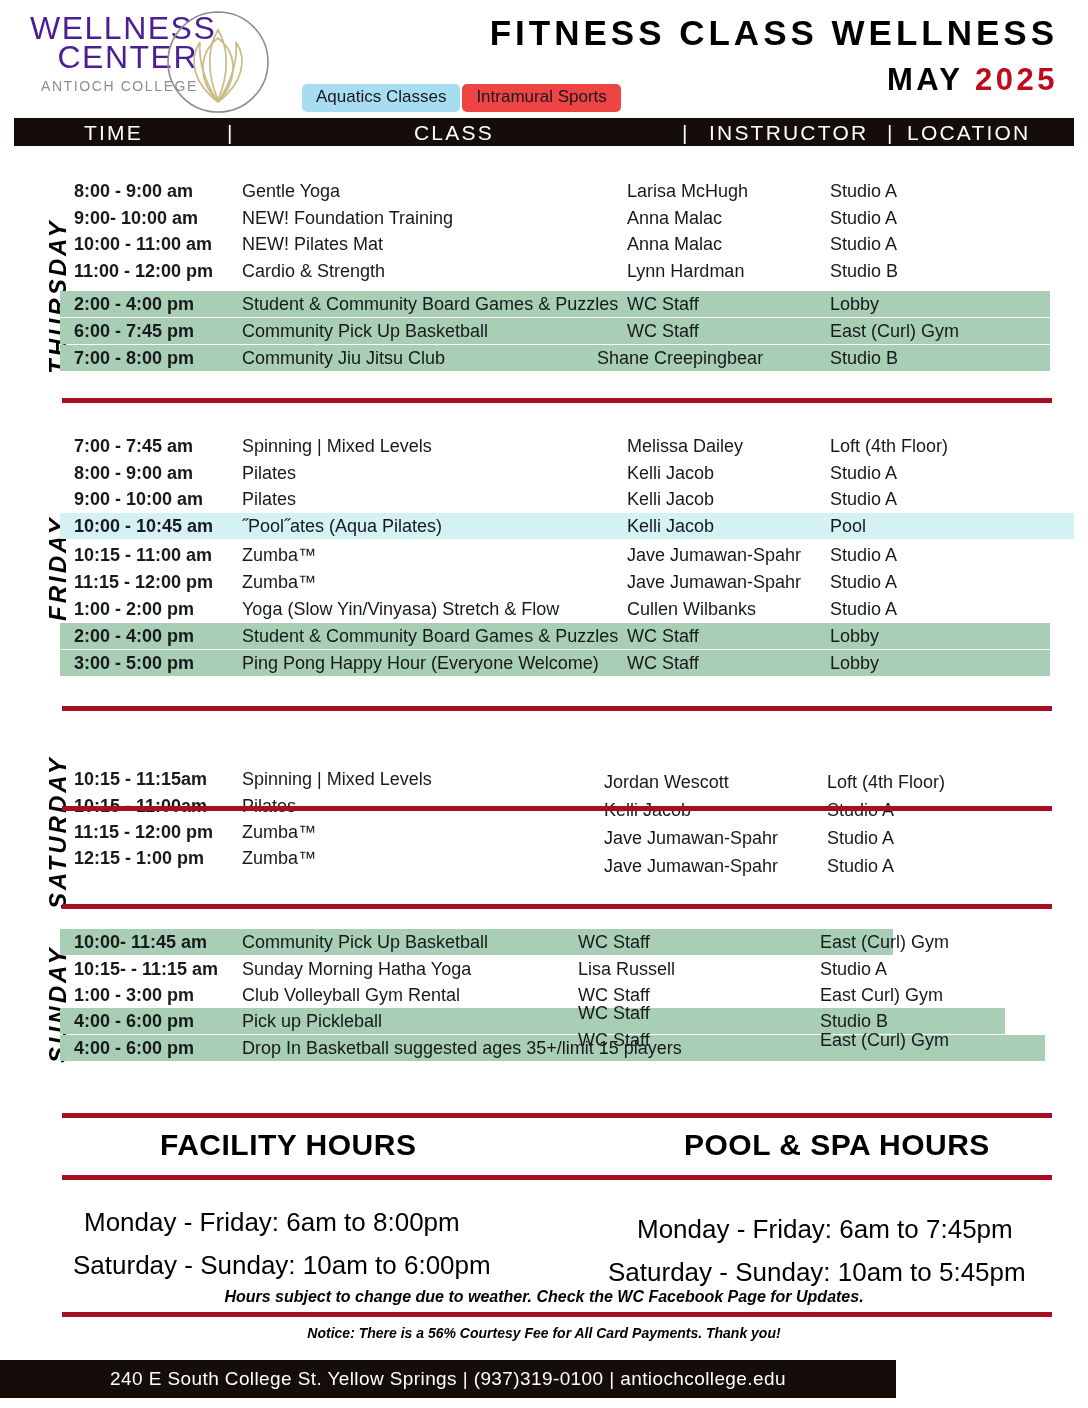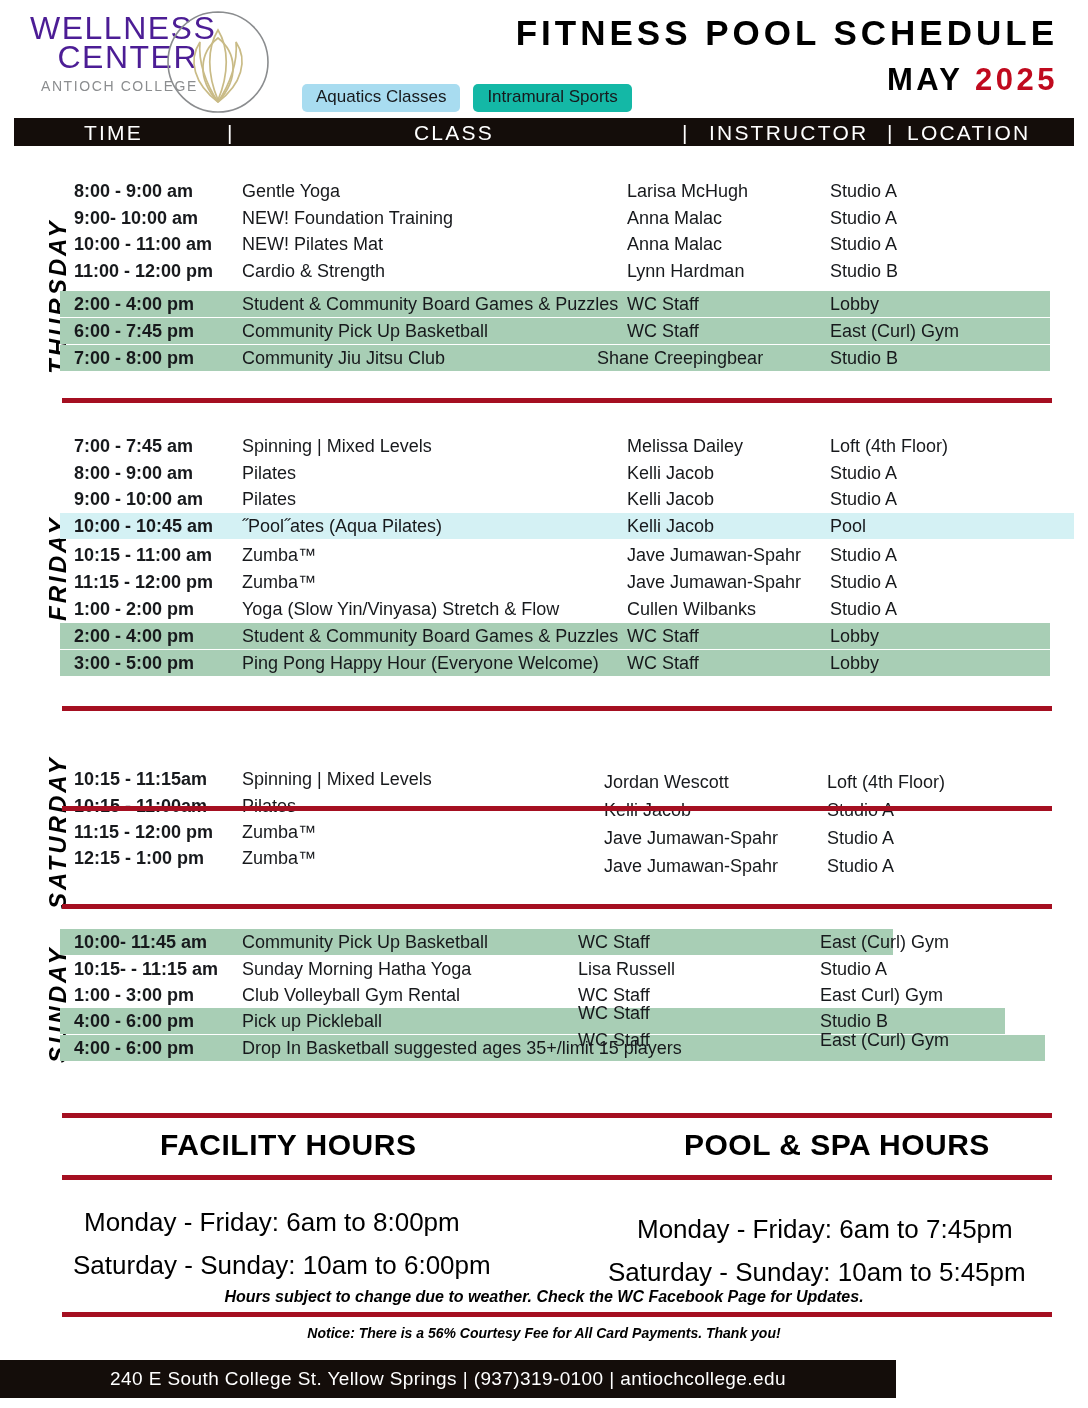--- a/index.html
+++ b/index.html
@@ -85,21 +85,21 @@
     white-space: nowrap;
   }
   .sub-title .month { color: #000000; }
   .sub-title .year  { color: #c00a1e; }
 
   .legend {
     position: absolute;
     left: 262px;
     top: 84px;
     display: flex;
-    gap: 13px;
+    gap: 2px;
     padding-left: 40px;
   }
   .legend-pill {
     font-family: "Liberation Sans", sans-serif;
     font-size: 17px;
     padding: 3px 14px 5px 14px;
     border-radius: 5px;
     color: #17191c;
     white-space: nowrap;
   }
@@ -237,30 +237,30 @@
     <svg class="logo-mark" viewBox="0 0 112 108">
       <path d="M56 4 A50 50 0 0 1 56 104 A50 50 0 0 1 56 4" fill="none" stroke="#8b8d8f" stroke-width="1.6"></path>
       <path d="M56 22 C45 40 45 66 56 92 C67 66 67 40 56 22 Z" fill="none" stroke="#c9bb86" stroke-width="1.7"></path>
       <path d="M56 30 C38 44 34 70 56 94 C78 70 74 44 56 30 Z" fill="none" stroke="#c9bb86" stroke-width="1.7"></path>
       <path d="M38 34 C26 52 32 76 56 94 C44 76 36 54 38 34 Z" fill="none" stroke="#c9bb86" stroke-width="1.7"></path>
       <path d="M74 34 C86 52 80 76 56 94 C68 76 76 54 74 34 Z" fill="none" stroke="#c9bb86" stroke-width="1.7"></path>
     </svg>
   </div>
 
   <div class="title-block">
-    <div class="main-title">FITNESS POOL SCHEDULE</div>
+    <div class="main-title">FITNESS CLASS WELLNESS</div>
     <div class="sub-title">
       <span class="month">MAY</span>
       <span class="year">2025</span>
     </div>
   </div>
 
   <div class="legend" id="legend">
       <div class="legend-pill" style="background: rgb(168, 220, 240);">Aquatics Classes</div>
-      <div class="legend-pill" style="background: #14b8a6;">Intramural Sports</div>
+      <div class="legend-pill" style="background: #ef4444;">Intramural Sports</div>
     </div>
 </div>
 
 <div class="colbar">
   <span class="ch-time">TIME</span>
   <span class="ch-sep1">|</span>
   <span class="ch-class">CLASS</span>
   <span class="ch-sep2">|</span>
   <span class="ch-instr">INSTRUCTOR</span>
   <span class="ch-sep3">|</span>

